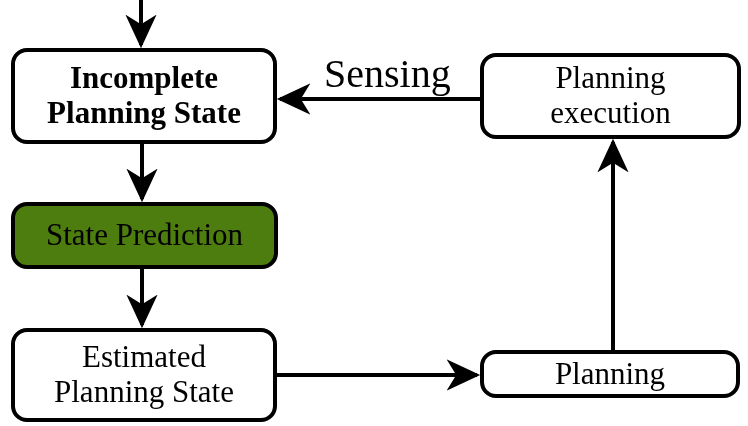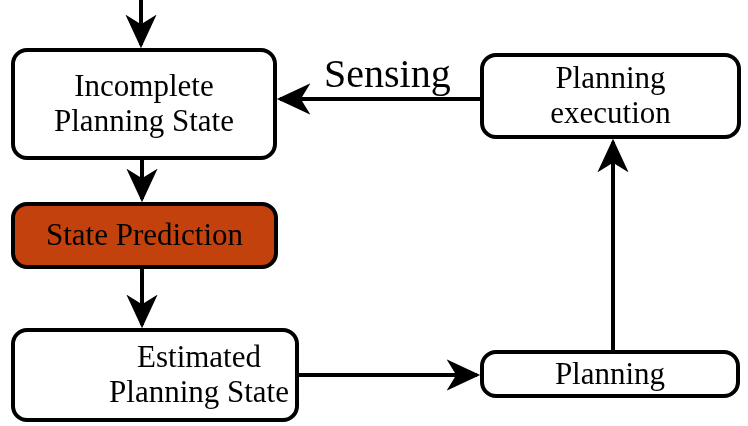--- a/index.html
+++ b/index.html
@@ -39,34 +39,34 @@
     line-height: 1.12;
     z-index: 2;
   }
   .node-text {
     display: block;
     white-space: pre-line;
     padding: 0 6px;
   }
   #node-incomplete-planning-state {
     left: 11px;  top: 48px;
-    width: 266px; height: 112px;
+    width: 266px; height: 96px;
     font-size: 31px;
+    font-weight: bold;
   }
   #node-state-prediction {
     left: 11px;  top: 202px;
     width: 267px; height: 67px;
-    background: #c2410c;
+    background: #4d7c0f;
     font-size: 31px;
   }
   #node-estimated-planning-state {
     left: 11px;  top: 328px;
-    width: 288px; height: 94px;
+    width: 266px; height: 94px;
     font-size: 31px;
-    justify-content: flex-end;
   }
   #node-planning-execution {
     left: 480px; top: 53px;
     width: 261px; height: 86px;
     font-size: 31px;
   }
   #node-planning {
     left: 480px; top: 350px;
     width: 260px; height: 48px;
     font-size: 31px;

